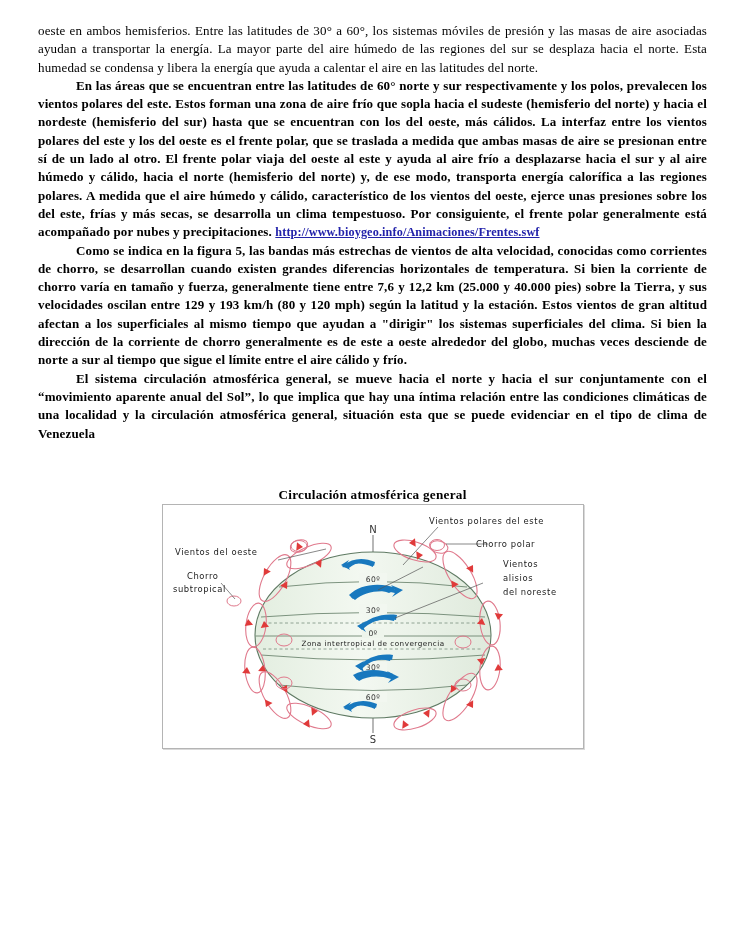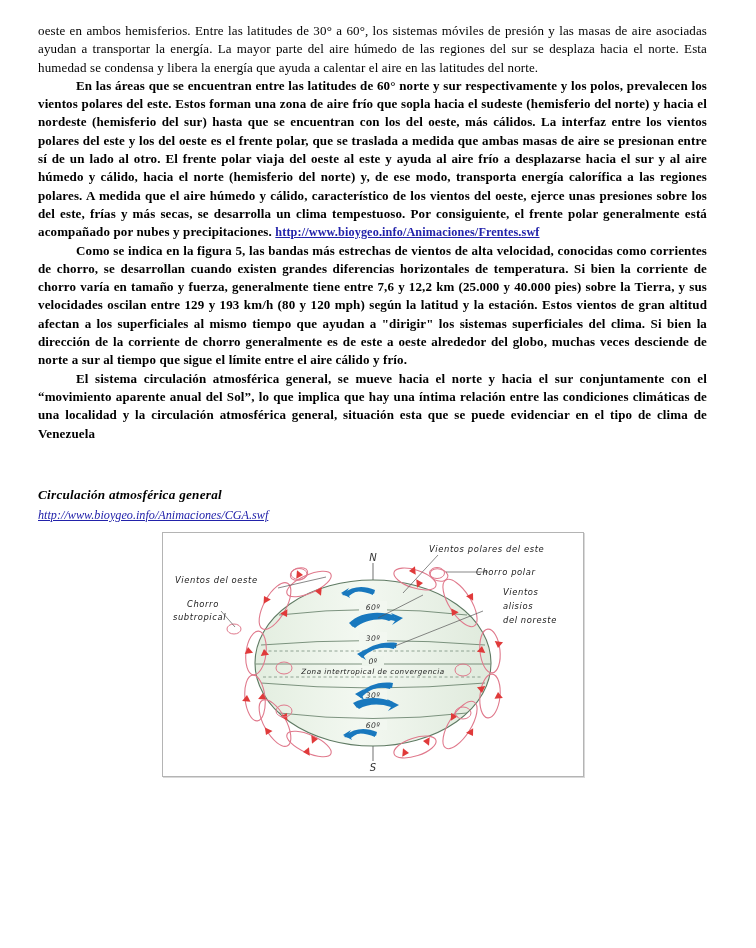--- a/index.html
+++ b/index.html
@@ -34,21 +34,21 @@
     font-weight: bold;
   }
   a.inline-link, .link {
     color: #2222aa;
     text-decoration: underline;
     font-size: 12.2px;
     word-break: break-all;
   }
   .fig-block {
     margin-top: 42px;
-    font-style: italic;
+    text-align: center;
   }
   .fig-title {
     font-weight: bold;
     font-size: 13.2px;
     line-height: 19px;
     letter-spacing: 0.02em;
   }
   .fig-link-wrap {
     line-height: 19px;
     margin-bottom: 7px;
@@ -105,21 +105,20 @@
   <p class="body-text">oeste en ambos hemisferios. Entre las latitudes de 30° a 60°, los sistemas móviles de presión y las masas de aire asociadas  ayudan a transportar la energía. La mayor parte del aire húmedo de las regiones del sur se desplaza hacia el norte. Esta humedad se condensa y libera la energía que ayuda a calentar el aire en las latitudes del norte.</p>
 
   <p class="body-text indent"><span>En las áreas que se encuentran entre las latitudes de 60° norte y sur respectivamente y  los polos, prevalecen los vientos polares del este. Estos forman una zona de aire frío que sopla hacia el sudeste (hemisferio del norte) y hacia el nordeste (hemisferio del sur) hasta que se encuentran con los del oeste, más cálidos.  La interfaz entre los vientos polares del este y los del oeste es el frente polar, que se traslada a medida que ambas masas de aire se presionan entre sí de un lado al otro. El frente polar viaja del oeste al este y ayuda al aire frío a desplazarse hacia el sur y al aire húmedo y cálido, hacia el norte (hemisferio del norte) y, de ese modo, transporta energía calorífica a las regiones polares. A medida que el aire húmedo y cálido, característico de los vientos del oeste, ejerce unas presiones sobre los del este, frías y más secas, se desarrolla un clima tempestuoso. Por consiguiente, el frente polar generalmente está acompañado por nubes y precipitaciones. </span><a class="inline-link" href="#">http://www.bioygeo.info/Animaciones/Frentes.swf</a></p>
 
   <p class="body-text indent">Como se indica en la figura 5, las bandas más estrechas de vientos de alta velocidad, conocidas como corrientes de chorro, se desarrollan cuando existen grandes diferencias horizontales de temperatura. Si bien la corriente de chorro varía en tamaño y fuerza, generalmente tiene entre 7,6 y 12,2 km (25.000 y 40.000 pies) sobre la Tierra, y sus velocidades oscilan entre 129 y 193 km/h (80 y 120 mph) según la latitud y la estación. Estos vientos de gran altitud afectan a los superficiales al mismo tiempo que ayudan a "dirigir" los sistemas superficiales del clima. Si bien la dirección de la corriente de chorro generalmente es de este a oeste alrededor del globo, muchas veces desciende de norte a sur al tiempo que sigue el límite entre el aire cálido y frío.</p>
 
   <p class="body-text indent">El sistema  circulación atmosférica general,  se mueve hacia el norte y hacia el sur conjuntamente con el “movimiento aparente anual del Sol”, lo que implica que hay una íntima relación entre las condiciones climáticas de una localidad y la circulación atmosférica general, situación esta que se puede evidenciar en el tipo de clima de Venezuela</p>
 
   <div class="fig-block">
     <div class="fig-title">Circulación atmosférica general</div>
-    <div class="fig-link-wrap"><a class="link" href="#">http://www.bioygeo.info/Animaciones/CGA.swf</a></div>
 
     <div class="fig-box">
       <svg width="420" height="243" viewBox="0 0 420 243" xmlns="http://www.w3.org/2000/svg">
         <defs>
           <linearGradient id="globeGrad" x1="0" y1="0" x2="1" y2="0">
             <stop offset="0%" stop-color="#e3eee0"></stop>
             <stop offset="45%" stop-color="#f3f8f1"></stop>
             <stop offset="100%" stop-color="#dfeadc"></stop>
           </linearGradient>
           <g id="redArrowUp">

